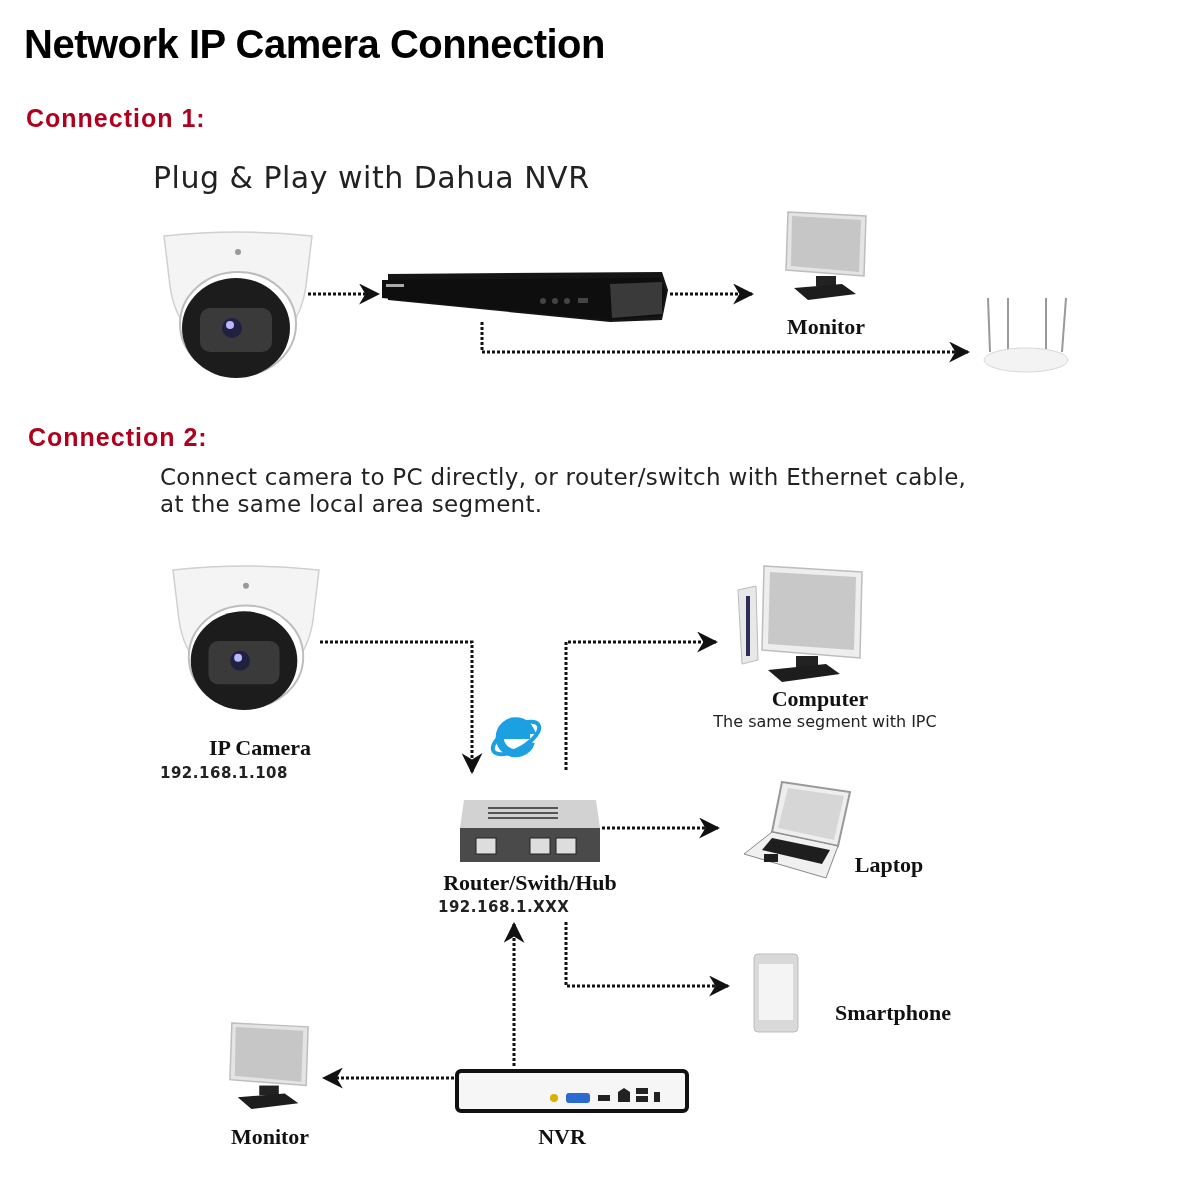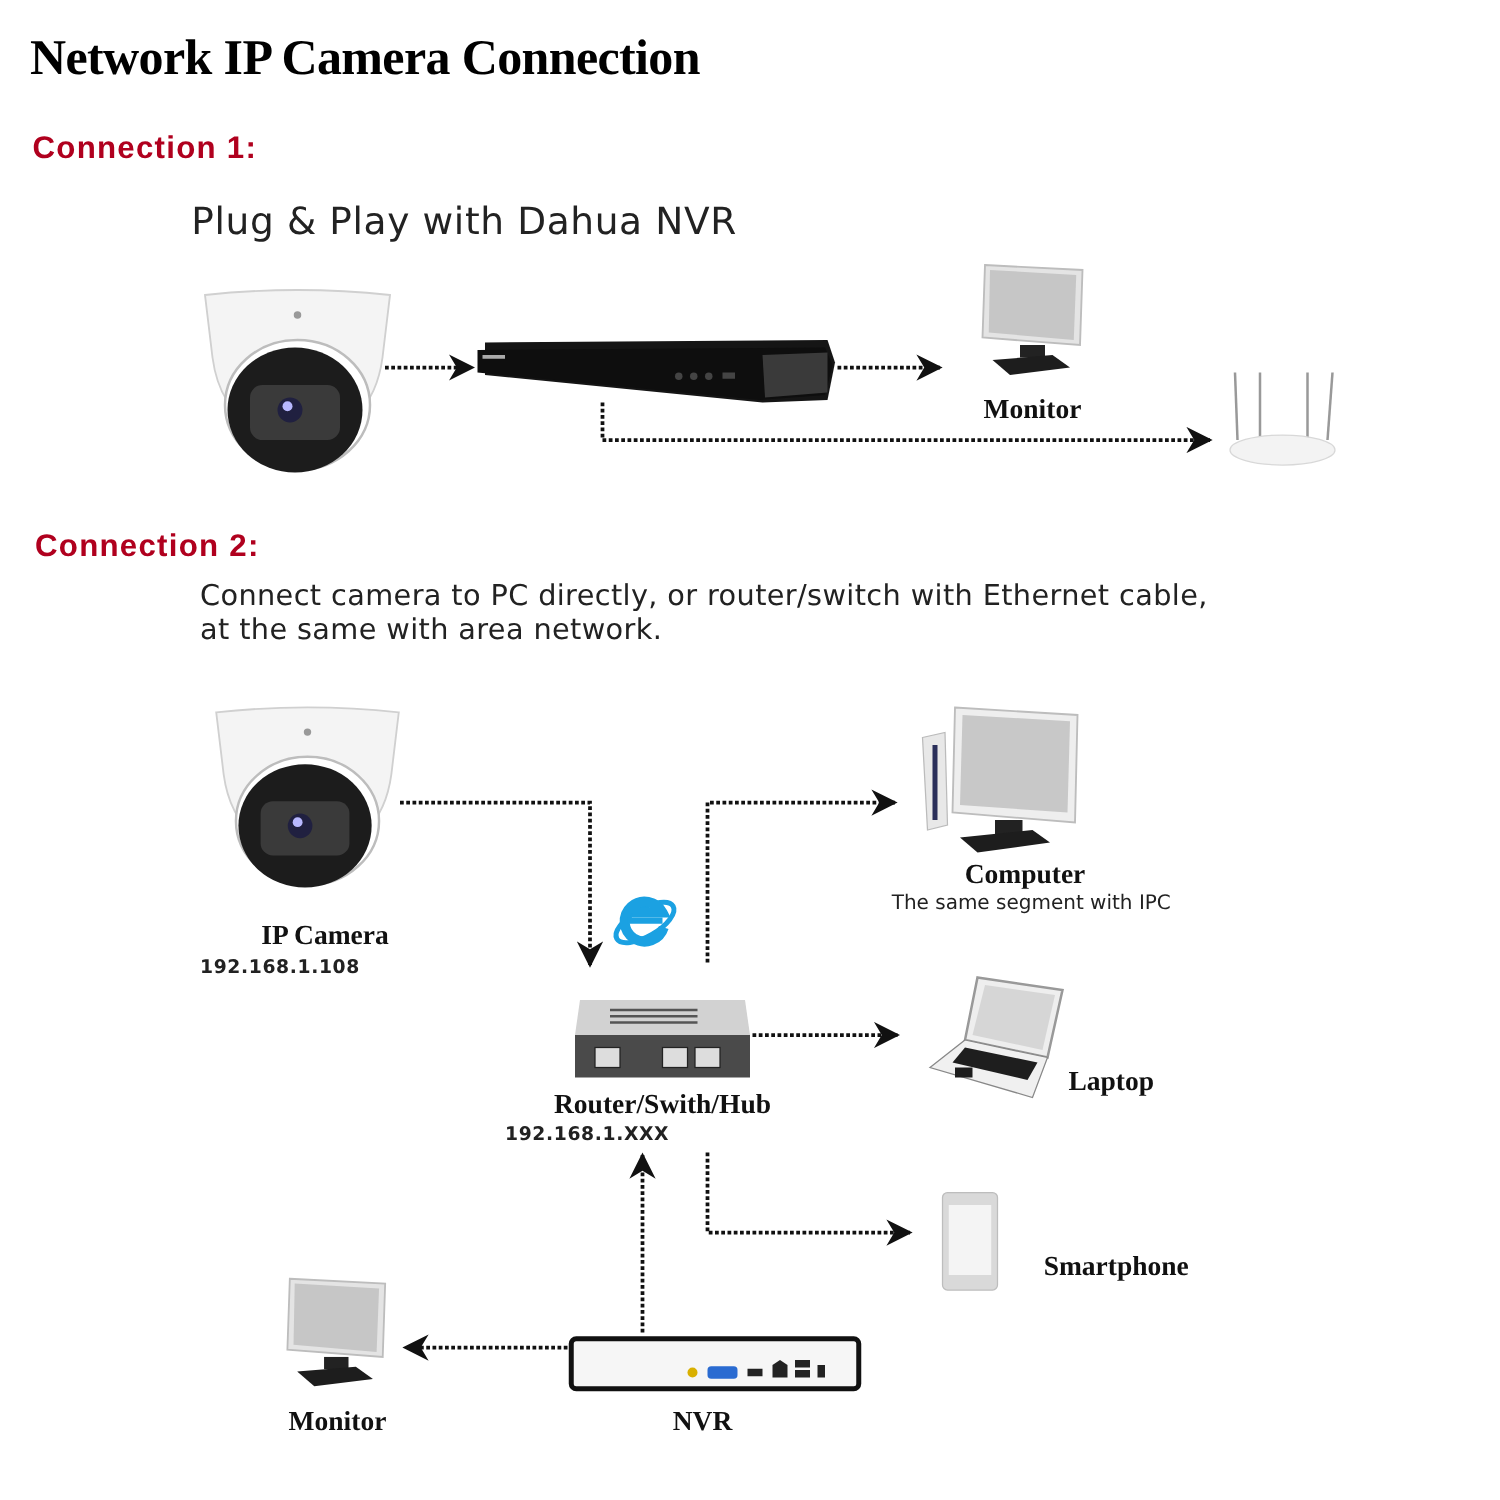--- a/index.html
+++ b/index.html
@@ -1,18 +1,18 @@
 <!DOCTYPE html>
 <html><head>
 <meta charset="utf-8">
 <style>
   html, body { margin: 0; padding: 0; background: #ffffff; }
   body { width: 1200px; height: 1200px; position: relative; overflow: hidden; font-family: "Liberation Sans", sans-serif; }
   .abs { position: absolute; }
-  .title { left: 24px; top: 22px; font-size: 40px; font-weight: bold; color: #000; letter-spacing: -0.5px; font-family: Liberation Serif, serif; }
+  .title { left: 24px; top: 22px; font-size: 40px; font-weight: bold; color: #000; letter-spacing: -0.5px; }
   .section { font-size: 25px; font-weight: bold; letter-spacing: 1px; }
   .sub { font-family: "DejaVu Sans", sans-serif; font-size: 30px; color: #222; letter-spacing: 0.5px; }
   .desc { font-family: "DejaVu Sans", sans-serif; font-size: 23px; color: #222; line-height: 27px; letter-spacing: 0.3px; }
   .lbl { font-family: Liberation Serif, serif; font-size: 22px; font-weight: bold; color: #111; text-align: center; }
   .ip { font-family: "DejaVu Sans", sans-serif; font-size: 15px; color: #222; text-align: left; letter-spacing: 0.5px; font-weight: bold; }
   .note { font-family: "DejaVu Sans", sans-serif; font-size: 16px; color: #222; text-align: center; }
   .tiny { font-family: "DejaVu Sans", sans-serif; font-size: 11px; color: #222; text-align: right; margin-top: 43px; }
   svg.lines { position: absolute; left: 0; top: 0; }
   .dev { position: absolute; }
   .line-text { display: block; white-space: nowrap; }
@@ -20,21 +20,21 @@
 </head>
 <body>
 
 <div class="abs title">Network IP Camera Connection</div>
 <div class="abs section" id="h1" style="left: 26px; top: 104px; color: rgb(176, 0, 30);">Connection 1:</div>
 <div class="abs sub" style="left:153px; top:160px;">Plug &amp; Play with Dahua NVR</div>
 
 <div class="abs section" id="h2" style="left: 28px; top: 423px; color: rgb(176, 0, 30);">Connection 2:</div>
 <div class="abs desc" style="left:160px; top:464px;">
   <span class="line-text">Connect camera to PC directly, or router/switch with Ethernet cable,</span>
-  <span class="line-text">at the same with area network.</span>
+  <span class="line-text">at the same local area segment.</span>
 </div>
 
 <svg class="lines" width="1200" height="1200">
   <defs>
     <marker id="arrow" viewBox="0 0 10 10" refX="9" refY="5" markerWidth="7" markerHeight="7" orient="auto-start-reverse">
       <path d="M0,0 L10,5 L0,10 L3,5 z" fill="#111"></path>
     </marker>
   </defs>
   <g stroke="#111" stroke-width="3" stroke-dasharray="3,2" fill="none">
 
@@ -113,21 +113,21 @@
     <rect x="30" y="9" width="70" height="2"></rect>
     <rect x="30" y="14" width="70" height="2"></rect>
     <rect x="30" y="19" width="70" height="2"></rect>
   </g>
   <rect x="2" y="30" width="140" height="34" fill="#4a4a4a"></rect>
   <rect x="18" y="40" width="20" height="16" fill="#ddd" stroke="#222"></rect>
   <rect x="72" y="40" width="20" height="16" fill="#ddd" stroke="#222"></rect>
   <rect x="98" y="40" width="20" height="16" fill="#ddd" stroke="#222"></rect>
 </svg>
 <div class="abs lbl" style="left:400px; top:870px; width:260px;">Router/Swith/Hub</div>
-<div class="abs ip" style="left:404px; top:898px; width:200px;">192.168.1.XXX</div>
+<div class="abs ip" style="left:438px; top:898px; width:200px;">192.168.1.XXX</div>
 
 <svg class="dev" style="left:734px; top:562px;" width="136" height="124" viewBox="0 0 136 124">
   <path d="M4,28 L22,24 L24,98 L8,102 Z" fill="#e8e8e8" stroke="#bbb"></path>
   <rect x="12" y="34" width="4" height="60" fill="#2a2f5a"></rect>
   <path d="M30,4 L128,10 L126,96 L28,88 Z" fill="#eeeeee" stroke="#bdbdbd" stroke-width="1.5"></path>
   <path d="M36,10 L122,15 L120,88 L34,82 Z" fill="#c8c8c8"></path>
   <rect x="62" y="94" width="22" height="12" fill="#222"></rect>
   <path d="M34,108 L92,102 L106,112 L48,120 Z" fill="#1d1d1d"></path>
 </svg>
 <div class="abs lbl" style="left:730px; top:686px; width:180px;">Computer</div>

